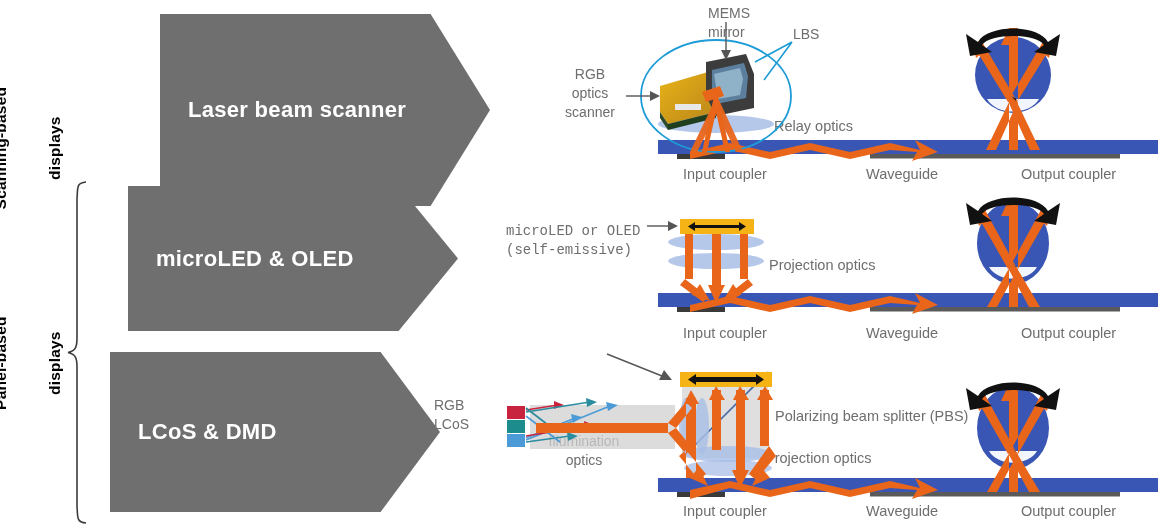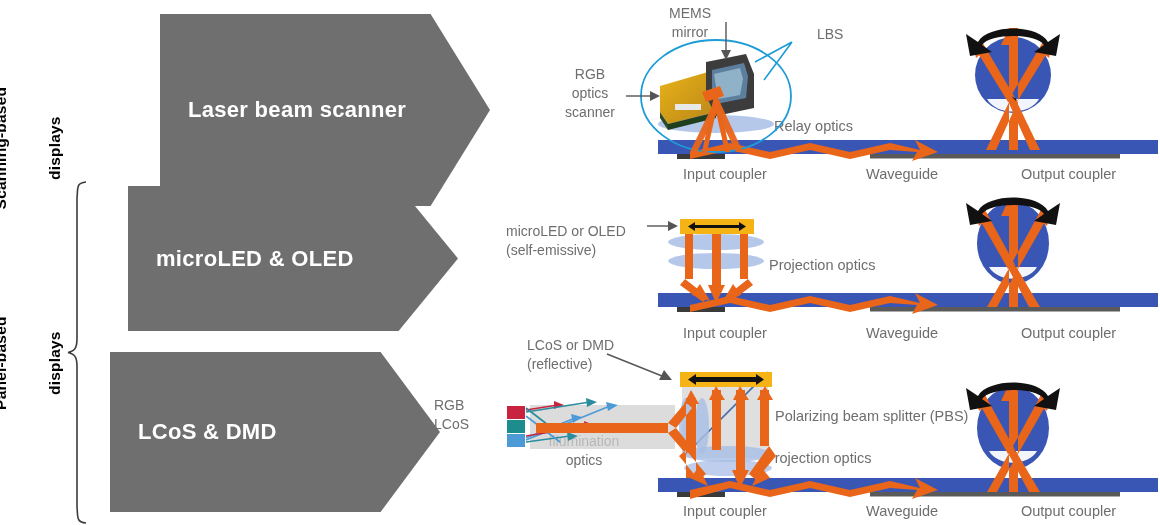--- a/index.html
+++ b/index.html
@@ -47,25 +47,25 @@
 
   <svg class="abs" style="left:66px;top:180px;" width="26" height="345" viewBox="0 0 26 345">
     <path class="bracket" d="M20,2 C10,3 12,8 11,18 L11,158 C11,168 9,171 2,172.5
                              C9,174 11,177 11,187 L11,327 C12,337 10,342 20,343"></path>
   </svg>
 
   <div class="abs chev c1" style="left:160px;top:14px;width:330px;height:192px;">
     <span>Laser beam scanner</span>
   </div>
 
-  <div class="abs cap2" style="left:658px;top:4px;text-align:center;width:64px;">
+  <div class="abs cap2" style="left:708px;top:4px;width:64px;">
     <div>MEMS</div>
     <div>mirror</div>
   </div>
-  <div class="abs cap2" style="left:793px;top:25px;margin-left:24px;">
+  <div class="abs cap2" style="left:793px;top:25px;">
     <div>LBS</div>
   </div>
   <div class="abs cap2" style="left:559px;top:65px;text-align:center;width:62px;">
     <div>RGB</div>
     <div>optics</div>
     <div>scanner</div>
   </div>
   <div class="abs cap" style="left:774px;top:118px;">
     <span>Relay optics</span>
   </div>
@@ -131,21 +131,21 @@
     <span>Input coupler</span></div>
   <div class="abs cap" style="left:866px;top:166px;">
     <span>Waveguide</span></div>
   <div class="abs cap" style="left:1021px;top:166px;">
     <span>Output coupler</span></div>
 
   <div class="abs chev c1" style="left:128px;top:186px;width:330px;height:145px;">
     <span>microLED &amp; OLED</span>
   </div>
 
-  <div class="abs cap2" style="left:506px;top:222px;text-align:left;">
+  <div class="abs cap2" style="left:506px;top:222px;text-align:left;font-family:Liberation Mono, monospace;">
     <div>microLED or OLED</div>
     <div>(self-emissive)</div>
   </div>
   <div class="abs cap" style="left:769px;top:257px;">
     <span>Projection optics</span></div>
 
   <svg class="abs" style="left:540px;top:195px;" width="620" height="130" viewBox="0 0 620 130">
 
     <rect x="118" y="98" width="500" height="14" fill="#3A56B4"></rect>
     <rect x="137" y="112" width="48" height="5" fill="#3a3a3a"></rect>
@@ -191,24 +191,20 @@
     <span>Input coupler</span></div>
   <div class="abs cap" style="left:866px;top:325px;">
     <span>Waveguide</span></div>
   <div class="abs cap" style="left:1021px;top:325px;">
     <span>Output coupler</span></div>
 
   <div class="abs chev c1" style="left:110px;top:352px;width:330px;height:160px;">
     <span>LCoS &amp; DMD</span>
   </div>
 
-  <div class="abs cap2" style="left:527px;top:336px;">
-    <div>LCoS or DMD</div>
-    <div>(reflective)</div>
-  </div>
   <div class="abs cap2" style="left:434px;top:396px;text-align:left;">
     <div>RGB</div>
     <div>LCoS</div>
   </div>
   <div class="abs cap" style="left:775px;top:408px;">
     <span>Polarizing beam splitter  (PBS)</span></div>
   <div class="abs cap2" style="left:537px;top:432px;text-align:center;width:94px;">
     <div>Illumination</div>
     <div>optics</div>
   </div>

